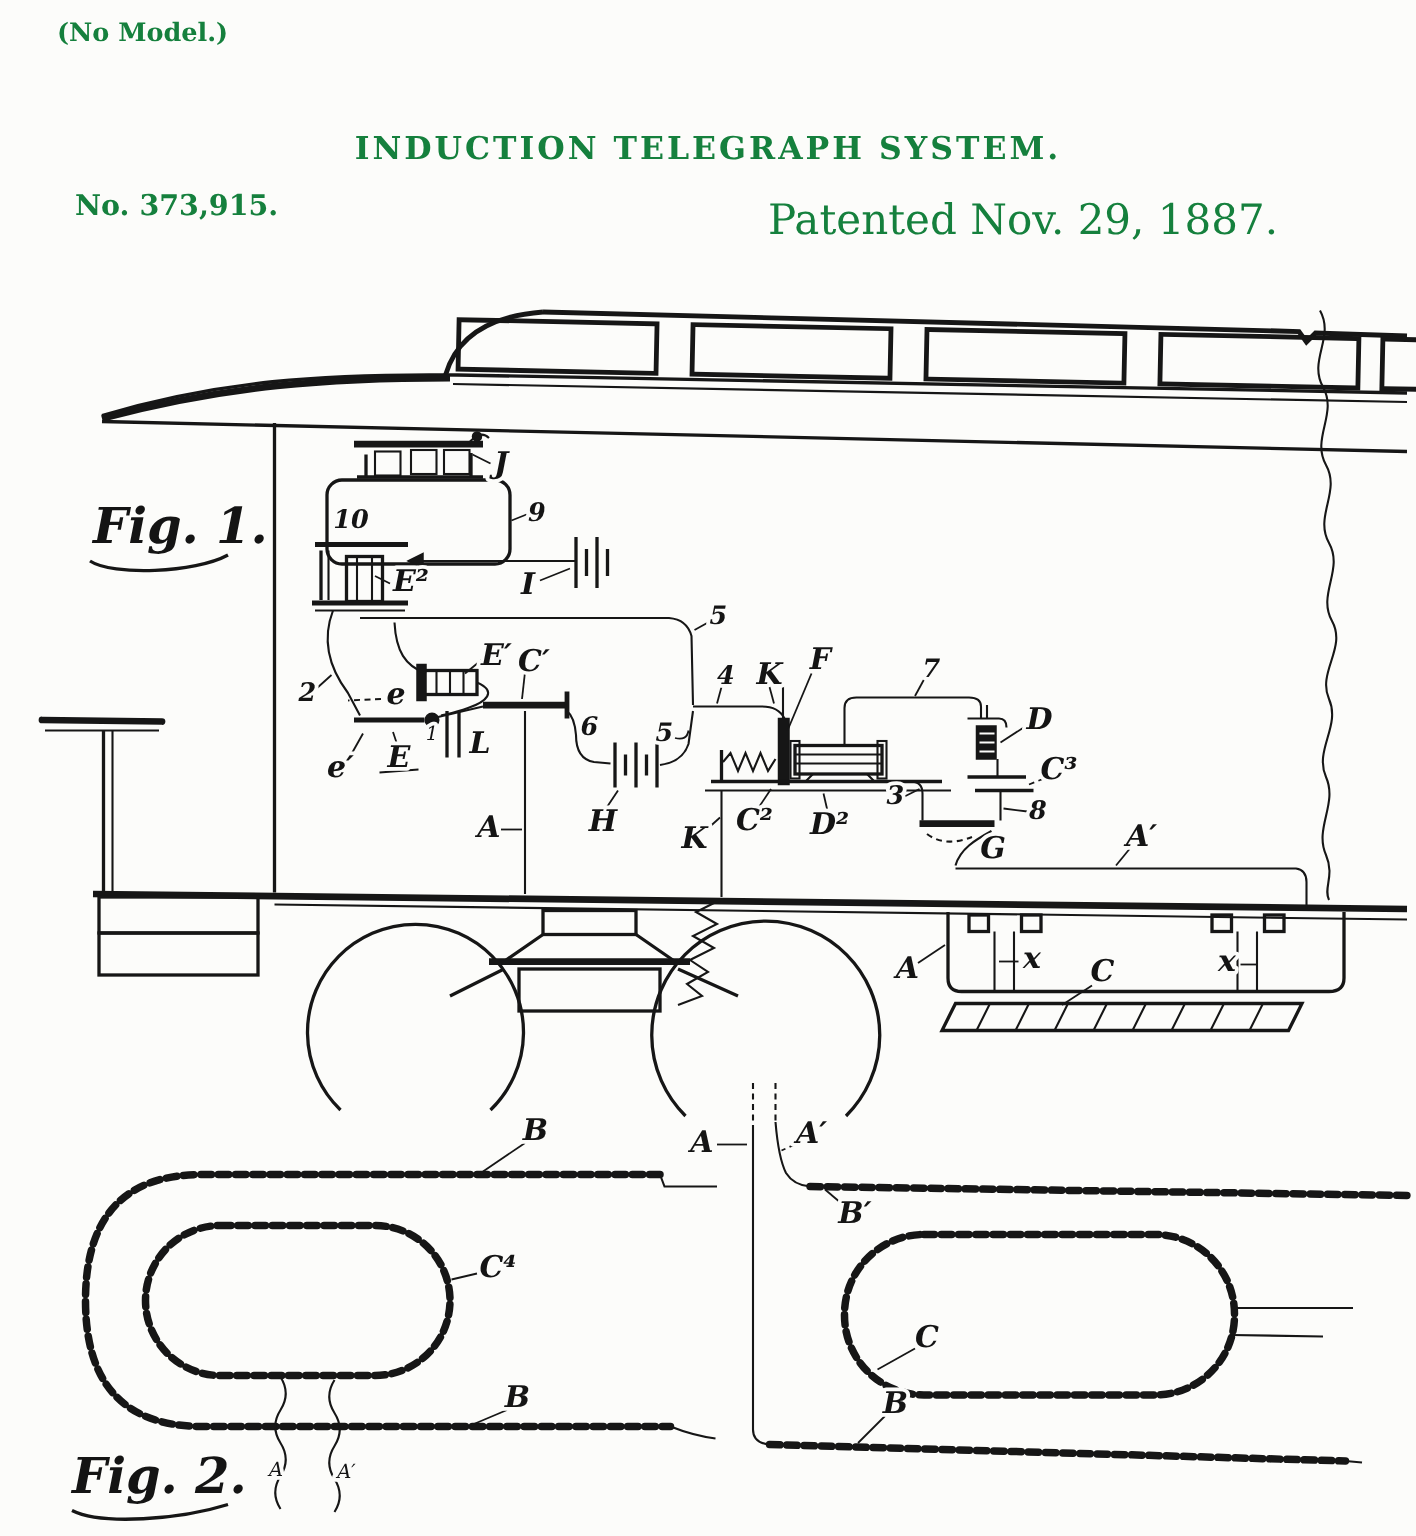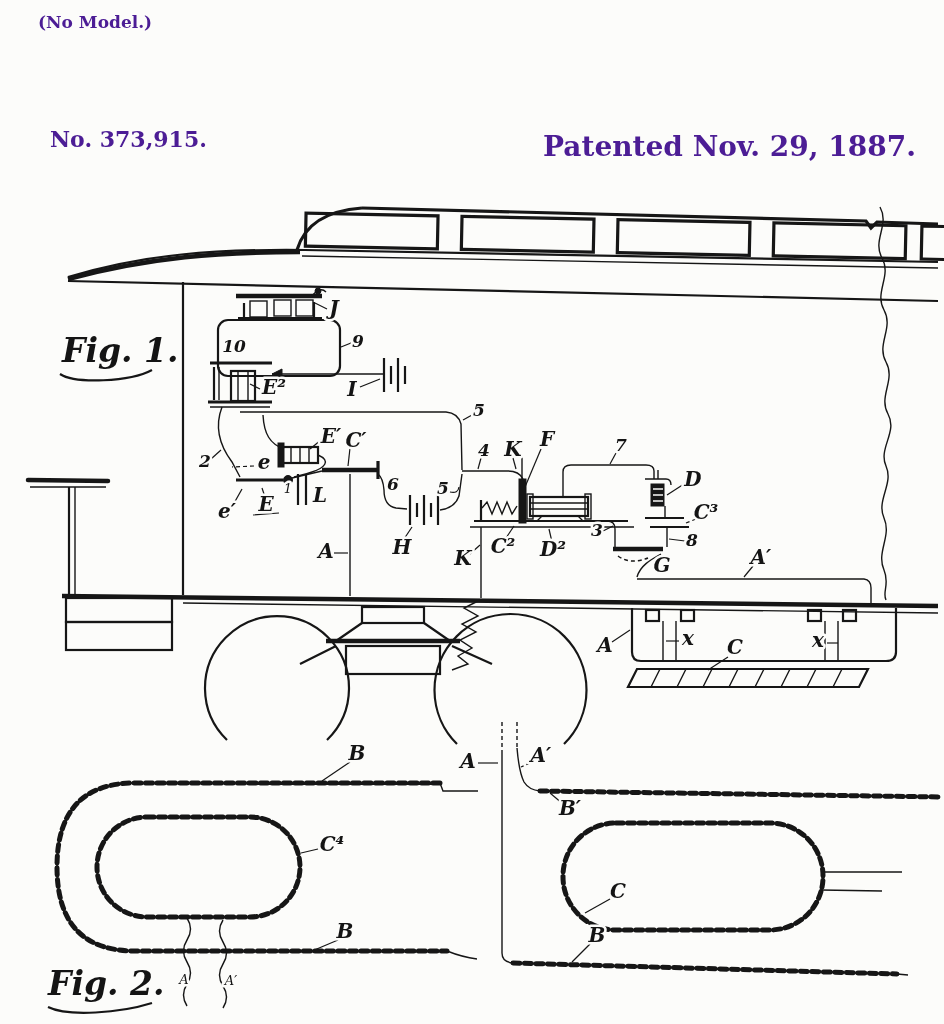--- a/index.html
+++ b/index.html
@@ -1,23 +1,23 @@
 <!DOCTYPE html>
 <html><head>
 <meta charset="utf-8">
 <style>
   html,body{margin:0;padding:0;background:#e8e8e4;}
   #page{position:relative;width:944px;height:1024px;background:#fcfcfa;overflow:hidden;
         font-family:"DejaVu Serif", serif;color:#141414;}
-  .hdr{position:absolute;white-space:nowrap;color:#4c1d95;}
+  .hdr{position:absolute;white-space:nowrap;color:#15803d;}
   #no-model{left:38px;top:12px;font-size:17px;font-weight:bold;}
   #inventor{left:0;right:0;top:38px;text-align:center;font-size:29px;letter-spacing:4px;font-weight:bold;}
   #doc-title{left:0;right:0;top:86px;text-align:center;font-size:21px;letter-spacing:2px;font-weight:bold;}
-  #pat-no{left:50px;top:126px;font-size:22px;font-weight:bold;}
-  #pat-date{left:512px;top:130px;font-size:28px;font-weight:bold;margin-left:31px;}
+  #pat-no{left:50px;top:126px;font-size:19px;font-weight:bold;}
+  #pat-date{left:512px;top:130px;font-size:28px;font-weight:normal;}
   svg{position:absolute;left:0;top:0;}
   svg path,svg line,svg rect,svg circle,svg polyline{stroke:#161616;fill:none;}
   .s1{stroke-width:1.4px;} .s2{stroke-width:2.2px;} .s3{stroke-width:3.2px;} .s4{stroke-width:4.5px;}
   .fill{fill:#161616;}
   .lead{stroke-width:1.2px;}
   .dash{stroke-dasharray:4 3;}
   .chainbase{stroke-width:1.6px;}
   .chain{stroke-width:5px;stroke-dasharray:7 4.5;stroke-linecap:round;}
   text{fill:#141414;font-family:"DejaVu Serif", serif;font-style:italic;
        paint-order:stroke;stroke:#fcfcfa;stroke-width:5px;stroke-linejoin:round;}
@@ -25,20 +25,21 @@
   .num{font-size:17px;font-weight:bold;}
   .tiny{font-size:13px;}
   .cap{font-size:33px;font-weight:bold;}
 </style>
 </head>
 <body>
 
 <div id="page">
 
   <div class="hdr" id="no-model">(No Model.)</div>
+  <div class="hdr" id="doc-title">INDUCTION TELEGRAPH SYSTEM.</div>
   <div class="hdr" id="pat-no">No. 373,915.</div>
   <div class="hdr" id="pat-date">Patented Nov. 29, 1887.</div>
 
   <svg width="944" height="1024" viewBox="0 0 944 1024">
 
     <g>
 
       <g>
         <path class="s3" d="M 362,208 L 866,221 l 5,7 l 6,-6 L 938,224"></path>
         <path class="s3" d="M 362,208 Q 308,212 297,250"></path>

